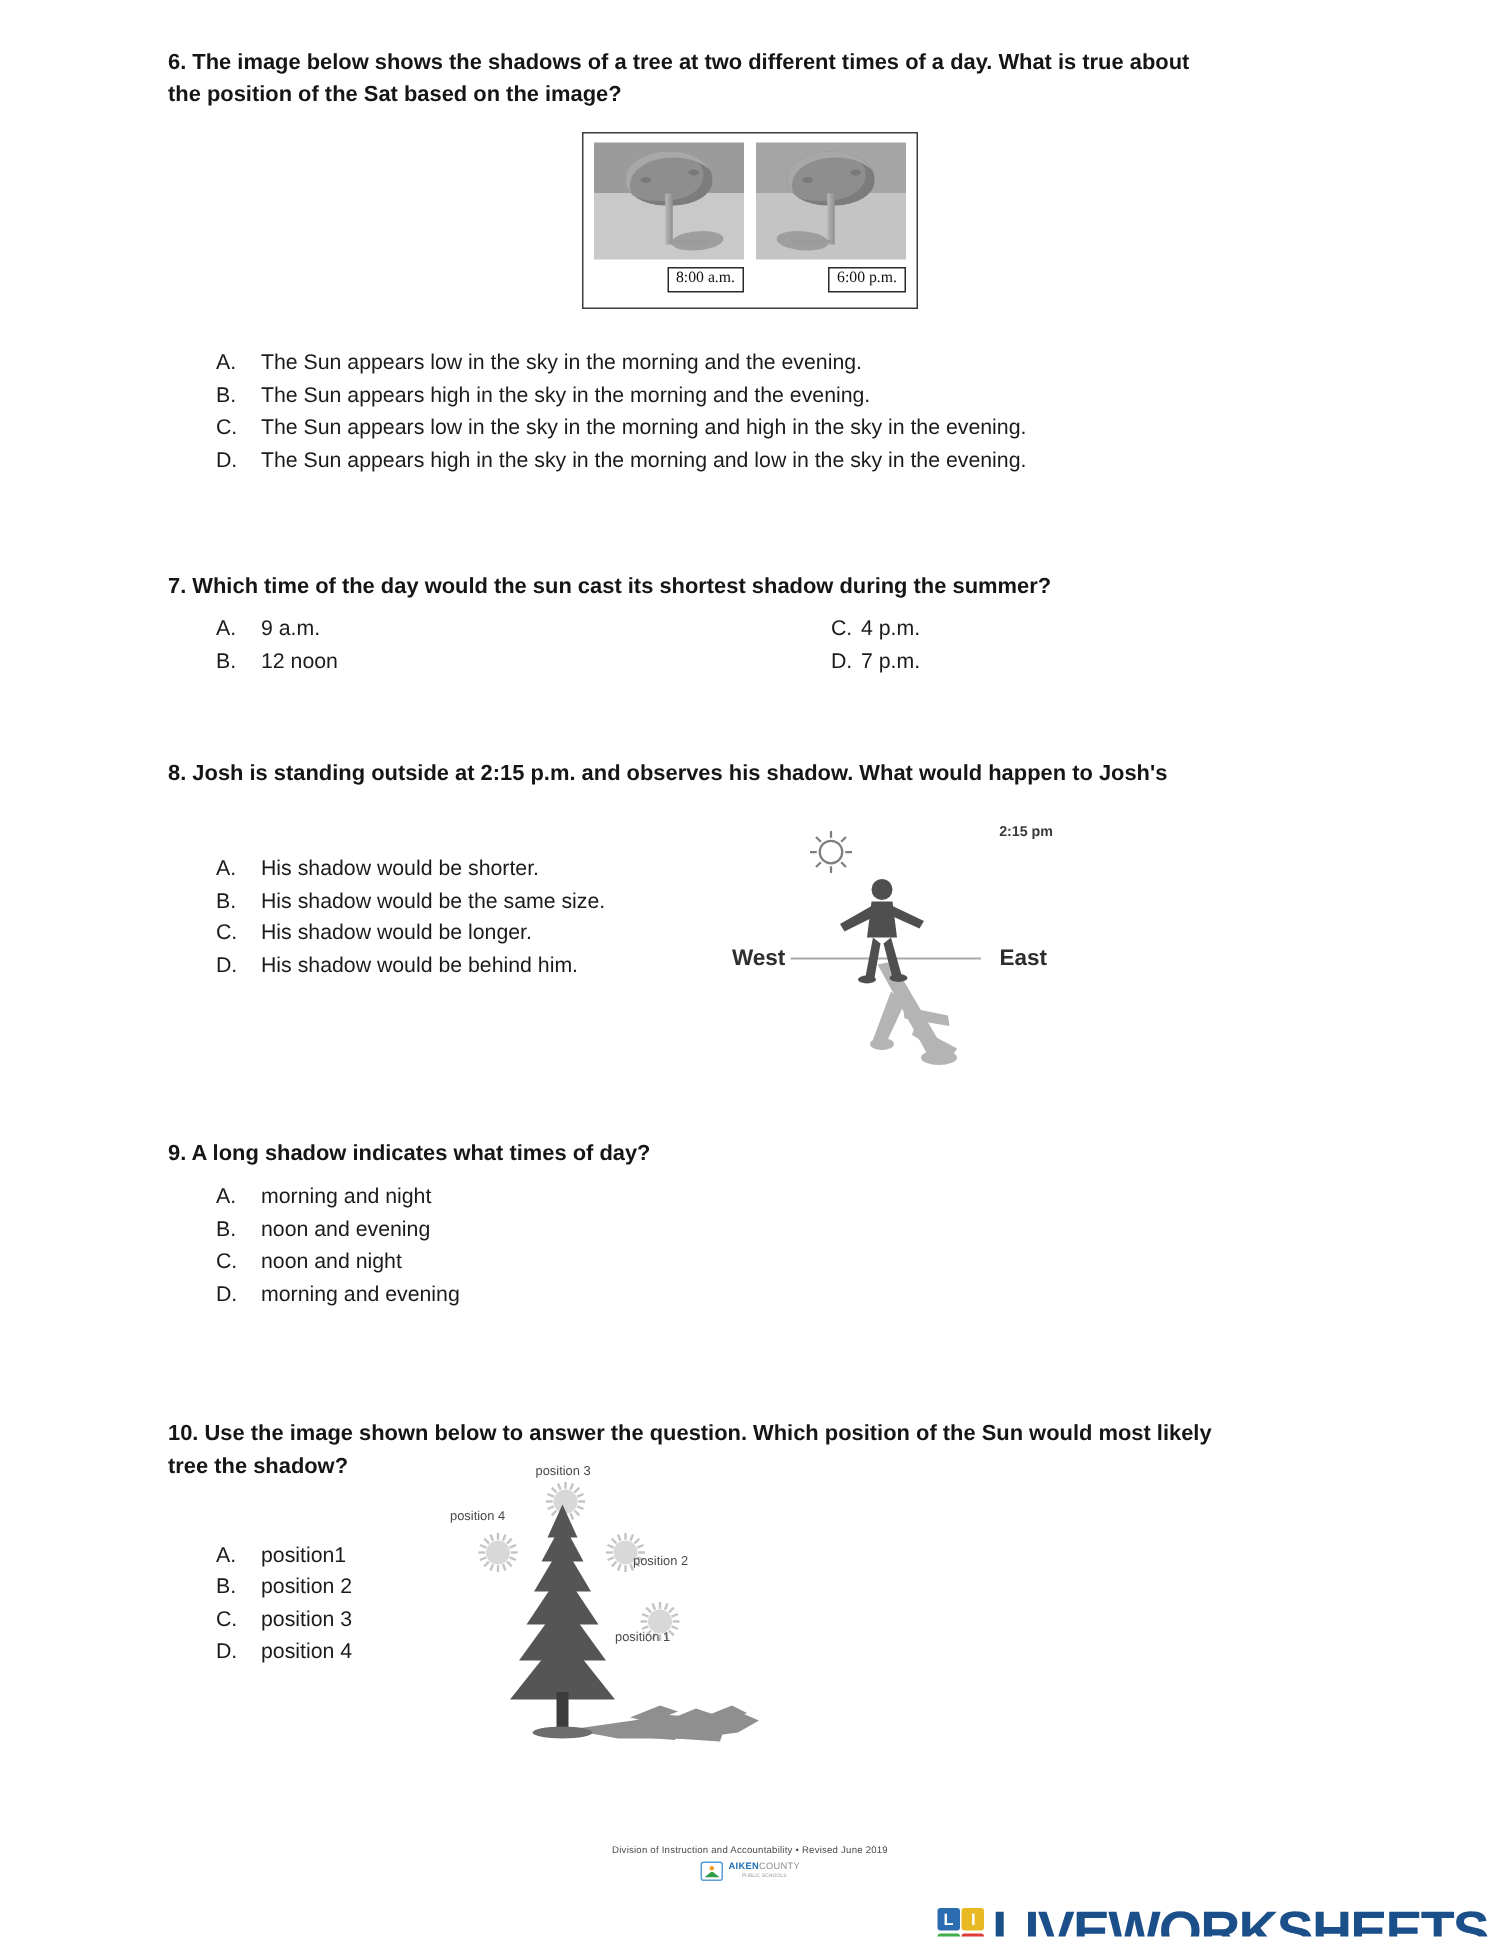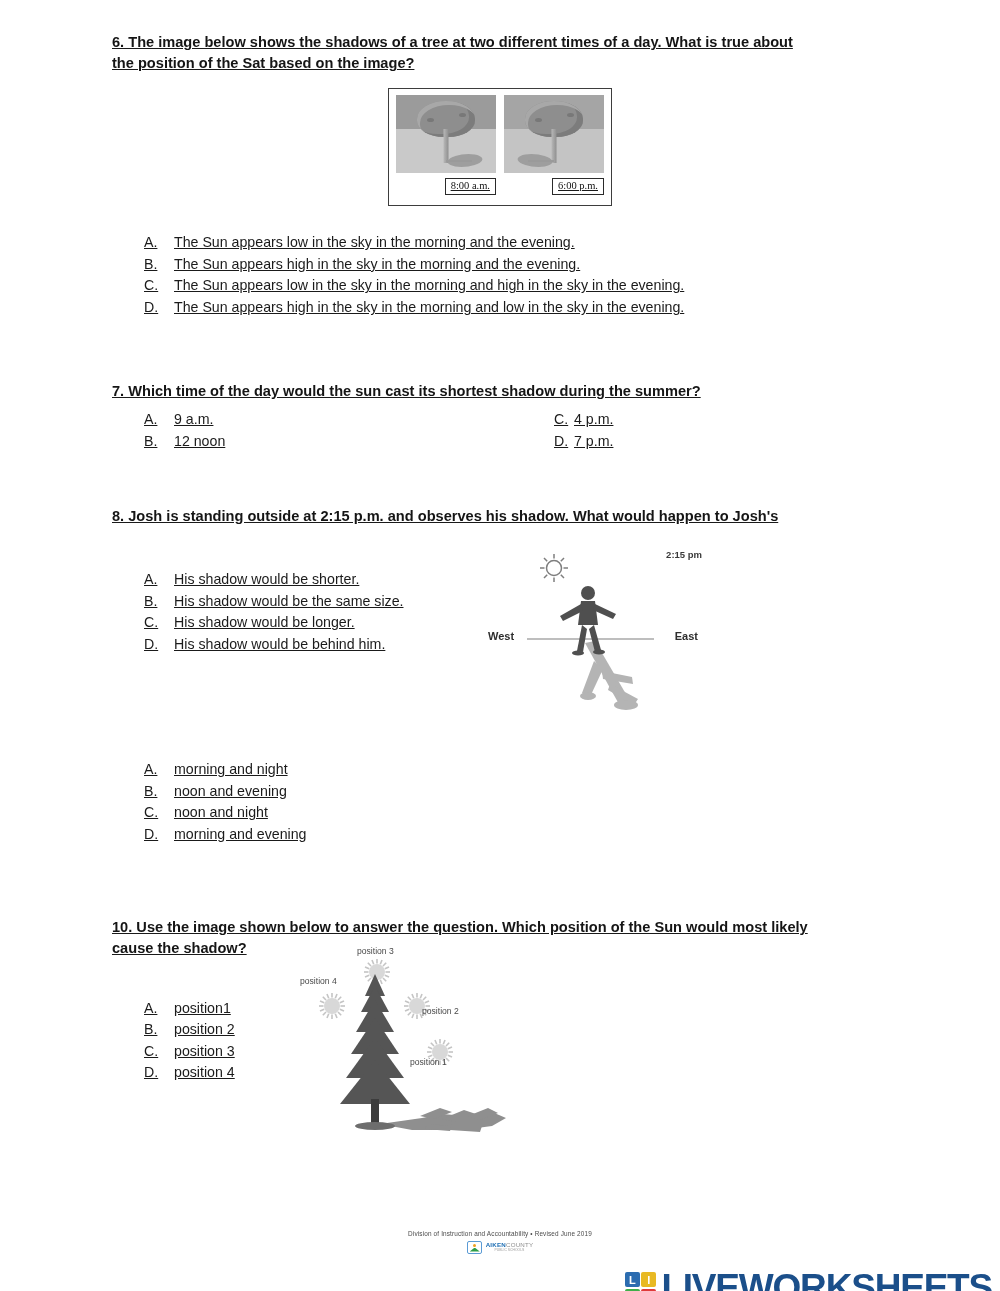--- a/index.html
+++ b/index.html
@@ -19,21 +19,21 @@
   .doc-header {
     text-align: center;
     font-size: 14.5px;
     color: #231f20;
     padding-top: 58px;
     letter-spacing: .1px;
   }
 
   .content { padding: 0 112px 0 112px; }
 
-  .q-block { margin-top: 26px; text-decoration: underline; }
+  .q-block { margin-top: 26px; }
   .q-text {
     font-size: 14.6px;
     font-weight: bold;
     line-height: 1.45;
     color: #151515;
   }
   .q-text .indent-cont { display: block; }
 
   .choices { margin-top: 8px; padding-left: 32px; }
   .choice {
@@ -129,21 +129,21 @@
 
   
   .fig-person { width: 230px; height: 180px; position: relative; margin-top: -6px; }
   .lbl-time {
     position: absolute; right: 10px; top: 6px;
     font-size: 9.5px; font-weight: bold; color: #3a3a3a;
     font-family: "Liberation Sans", sans-serif;
   }
   .lbl-west, .lbl-east {
     position: absolute; top: 87px;
-    font-size: 11px; font-weight: bold; color: #2e2e2e;
+    font-size: 15px; font-weight: bold; color: #2e2e2e;
   }
   .lbl-west { left: 6px; }
   .lbl-east { right: 14px; }
 
   
   .fig-suns { width: 270px; height: 195px; position: relative; }
   .pos-label {
     position: absolute;
     font-size: 8.6px;
     color: #4a4a4a;
@@ -378,20 +378,23 @@
                 <ellipse cx="96" cy="110" rx="6" ry="2.6"></ellipse>
                 <ellipse cx="117" cy="109" rx="6" ry="2.6"></ellipse>
               </g>
             </svg>
           </div>
         </div>
       </div>
     </div>
 
     <div class="q-block" style="margin-top:36px;">
+      <div class="q-text">
+        <span class="indent-cont">9. A long shadow indicates what times of day?</span>
+      </div>
       <div class="choices">
         <div class="choice">
           <span class="lbl">A.</span>
           <span class="txt">morning and night</span>
         </div>
         <div class="choice">
           <span class="lbl">B.</span>
           <span class="txt">noon and evening</span>
         </div>
         <div class="choice">
@@ -401,21 +404,21 @@
         <div class="choice">
           <span class="lbl">D.</span>
           <span class="txt">morning and evening</span>
         </div>
       </div>
     </div>
 
     <div class="q-block" style="margin-top:72px;">
       <div class="q-text">
         <span class="indent-cont">10. Use the image shown below to answer the question.   Which position of the Sun would most likely</span>
-        <span class="indent-cont">cause the shadow?</span>
+        <span class="indent-cont">tree the shadow?</span>
       </div>
 
       <div class="row-split" style="margin-top:2px;">
         <div class="left" style="width:180px;padding-top:36px;">
           <div class="choices" style="margin-top:0;">
             <div class="choice">
               <span class="lbl">A.</span>
               <span class="txt">position1</span>
             </div>
             <div class="choice">

